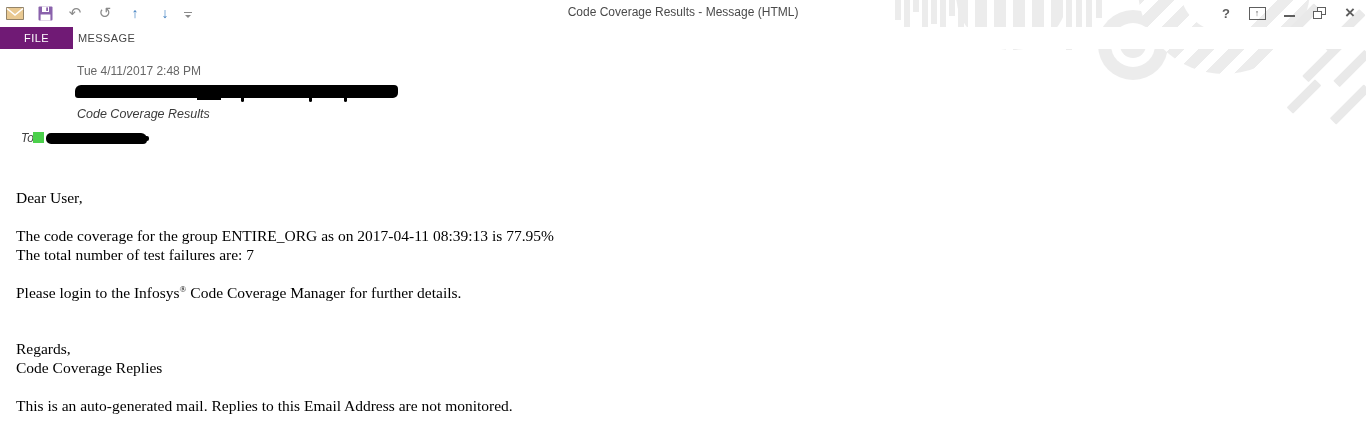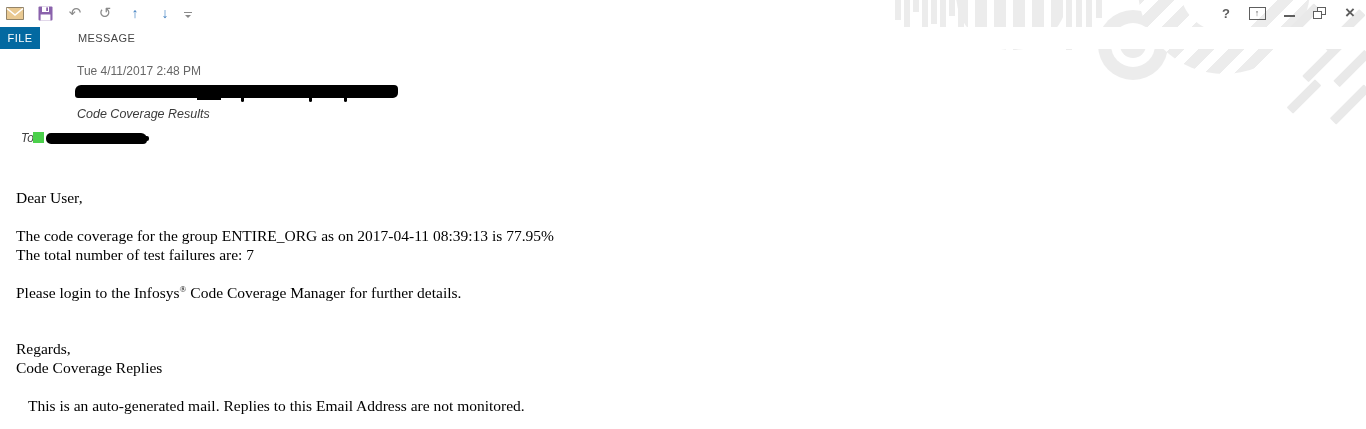--- a/index.html
+++ b/index.html
@@ -56,21 +56,21 @@
   .ring-striped {
     left:1138px; top:-98px; width:172px; height:172px; border-radius:50%;
     background:repeating-linear-gradient(135deg,#ececec 0 11px,#ffffff 11px 21px);
   }
   .ring-hole { left:1180px; top:-56px; width:88px; height:88px; border-radius:50%; background:#ffffff; }
   .stripe { background:#e9e9e9; height:9px; border-radius:1px; transform:rotate(-45deg); transform-origin:center; }
 
   
   .tabrow { position:absolute; top:27px; left:0; width:100%; height:22px; background:#fff; }
   .tab-file {
-    position:absolute; left:0; top:0; width:40px; height:22px; background:#0369a1;
+    position:absolute; left:0; top:0; width:73px; height:22px; background:#701a75;
     color:#fff; font-size:11px; letter-spacing:0.4px; display:flex; align-items:center; justify-content:center;
   }
   .tab-message {
     position:absolute; left:69px; top:0; height:22px; padding:0 9px;
     color:#444; font-size:11px; letter-spacing:0.4px; display:flex; align-items:center; justify-content:center;
   }
 
   
   .hdr-date { position:absolute; left:77px; top:64px; font-size:12px; color:#666; }
   .redaction { position:absolute; background:#000; }
@@ -88,21 +88,21 @@
     content:""; position:absolute; right:-2px; top:3px; width:6px; height:5px; background:#000; border-radius:2px;
   }
 
   
   .body-text { font-family:"Liberation Serif", serif; font-size:15.5px; color:#000; line-height:19px; }
   .p { position:absolute; left:16px; }
   .p-greeting { top:188px; }
   .p-coverage { top:226px; }
   .p-login { top:283px; }
   .p-regards { top:339px; }
-  .p-footer { top:396px;margin-left:12px; }
+  .p-footer { top:396px; }
   sup { font-size:9px; vertical-align:super; line-height:0; }
 </style>
 </head>
 <body>
 
 <div class="screen">
 
   <div class="deco">
     <div class="bars1">
       <i style="height:20px"></i>
@@ -156,20 +156,21 @@
       <span class="qat-btn glyph-btn">↶</span>
       <span class="qat-btn glyph-btn">↺</span>
       <span class="qat-btn glyph-btn blue">↑</span>
       <span class="qat-btn glyph-btn blue">↓</span>
       <span class="qat-btn qat-more">
         <span class="bar"></span>
         <span class="tri"></span>
       </span>
     </div>
 
+    <div class="win-title">Code Coverage Results - Message (HTML)</div>
 
     <div class="win-controls">
       <span class="wc-btn wc-help">?</span>
       <span class="wc-btn wc-ribbonopts">
         <span class="box">↑</span>
       </span>
       <span class="wc-btn wc-min">
         <span class="bar"></span>
       </span>
       <span class="wc-btn wc-restore">

